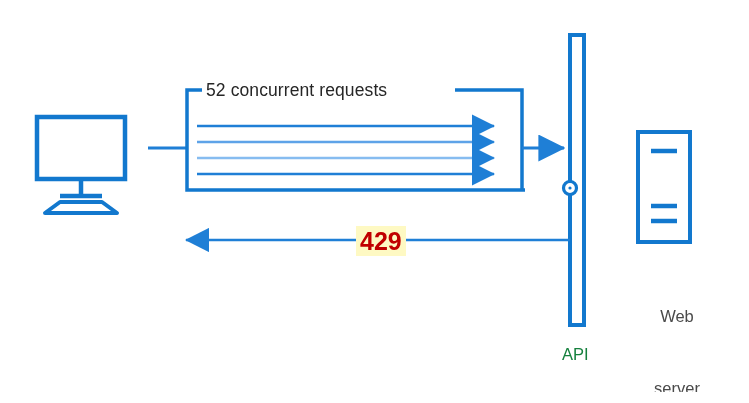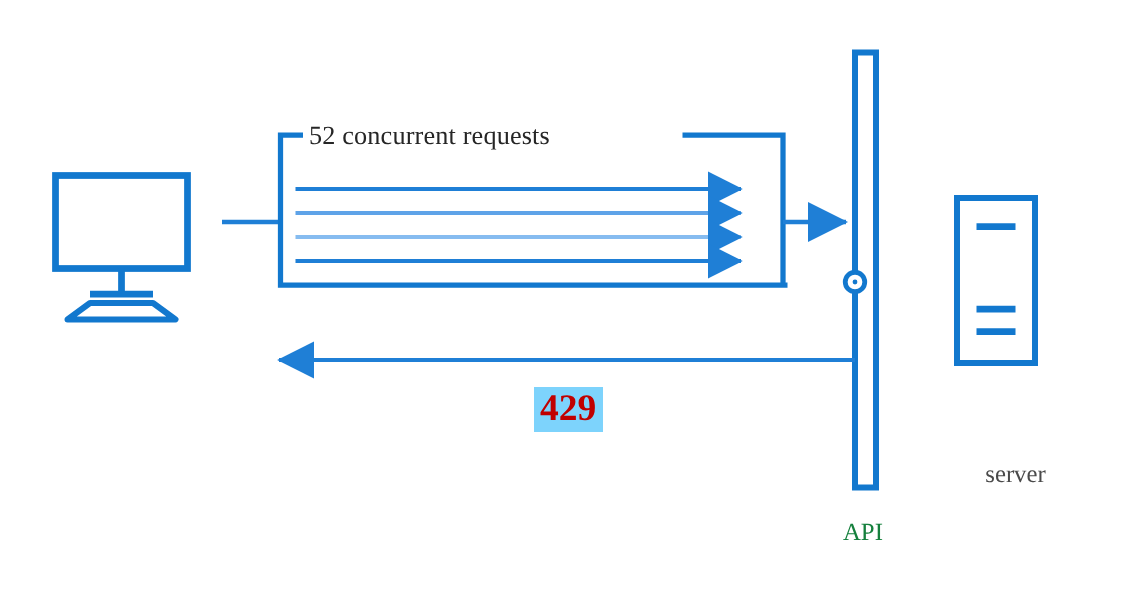--- a/index.html
+++ b/index.html
@@ -5,21 +5,21 @@
   html, body {
     margin: 0;
     padding: 0;
     background: #ffffff;
   }
   #canvas {
     position: relative;
     width: 749px;
     height: 392px;
     background: #ffffff;
-    font-family: Liberation Serif, serif;
+    font-family: Liberation Sans, sans-serif;
     overflow: hidden;
   }
   #diagram-svg {
     position: absolute;
     left: 0;
     top: 0;
     width: 749px;
     height: 403px;
   }
   .lbl {
@@ -32,24 +32,23 @@
     font-size: 17.5px;
     color: #262626;
     letter-spacing: 0.1px;
   }
   #label-429 {
     left: 356px;
     top: 226px;
     font-size: 25px;
     font-weight: 700;
     color: #c00000;
-    background: #7dd3fc;
+    background: #fef9c3;
     padding: 0 4px;
     line-height: 30px;
-    margin-top: 32px;
   }
   #label-api {
     left: 562px;
     top: 345px;
     font-size: 16.5px;
     color: #15803d;
   }
   #label-webserver {
     left: 637px;
     top: 256px;
@@ -125,16 +124,17 @@
     </g>
   </svg>
 
   <div class="lbl" id="label-requests">52 concurrent requests</div>
 
   <div class="lbl" id="label-429">429</div>
 
   <div class="lbl" id="label-api">API</div>
 
   <div class="lbl" id="label-webserver">
+    <span>Web</span>
     <span>server</span>
   </div>
 
 </div>
 
 </body></html>

